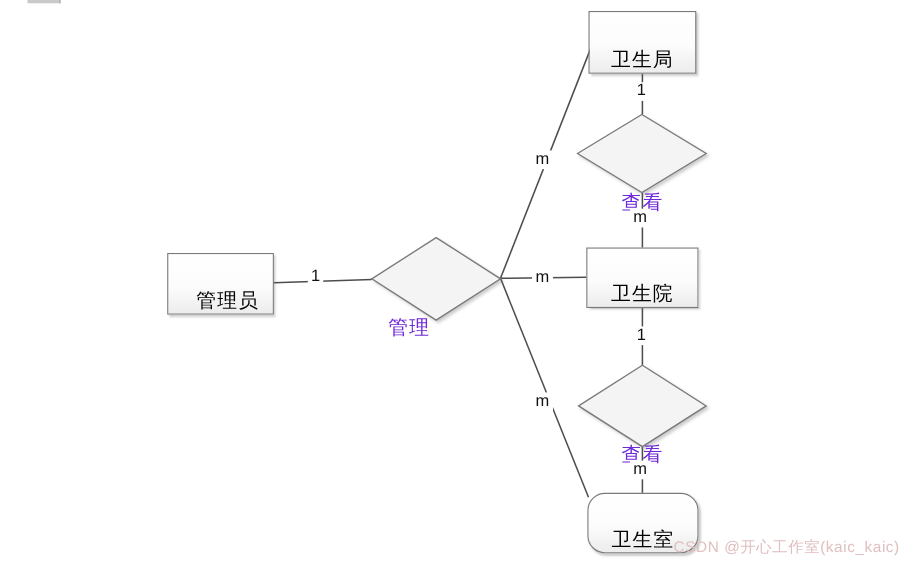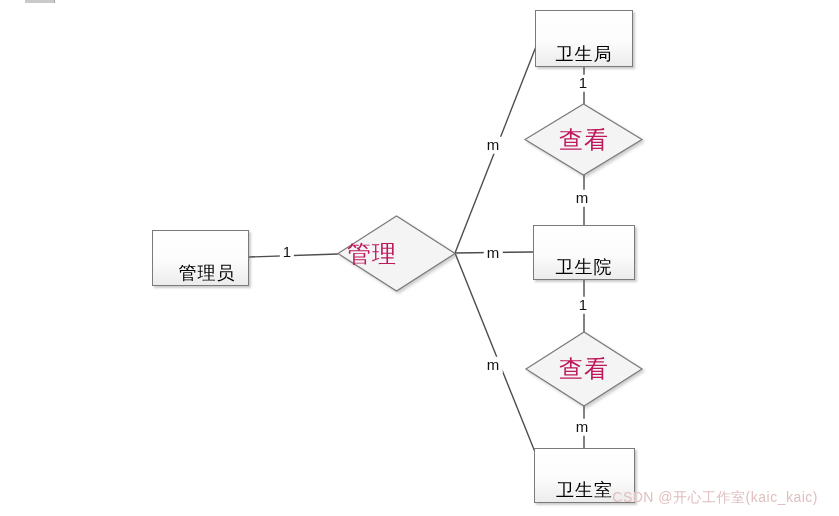--- a/index.html
+++ b/index.html
@@ -51,24 +51,25 @@
     display: flex;
     align-items: flex-end;
     justify-content: center;
     font-size: 18px;
     color: #000000;
     letter-spacing: 1px;
   }
   .rel-label {
     position: absolute;
     transform: translate(-50%, -50%);
-    font-size: 24px;
-    color: #be185d;
+    font-size: 18px;
+    color: #6d28d9;
     letter-spacing: 1px;
     white-space: nowrap;
+    margin-top: 44px;
   }
   .card-label {
     position: absolute;
     transform: translate(-50%, -50%);
     background: #ffffff;
     padding: 0 3px;
     font-size: 15px;
     line-height: 1.1;
     color: #111111;
     white-space: nowrap;
@@ -108,21 +109,21 @@
 
   <div class="entity" style="left:152px; top:230px; width:97px; height:56px;padding-left:13px;">
     <span>管理员</span>
   </div>
   <div class="entity" style="left:535px; top:10px; width:98px; height:57px;">
     <span>卫生局</span>
   </div>
   <div class="entity" style="left:533px; top:225px; width:102px; height:55px;">
     <span>卫生院</span>
   </div>
-  <div class="entity" style="left:534px; top:448px; width:101px; height:55px;">
+  <div class="entity" style="left:534px; top:448px; width:101px; height:55px;border-radius:16px;">
     <span>卫生室</span>
   </div>
 
   <div class="rel-label" style="left:372px; top:254px;">管理</div>
   <div class="rel-label" style="left:584px; top:140px;">查看</div>
   <div class="rel-label" style="left:584px; top:369px;">查看</div>
 
   <div class="card-label" style="left:287px; top:252px;">1</div>
   <div class="card-label" style="left:493px; top:145px;">m</div>
   <div class="card-label" style="left:493px; top:253px;">m</div>

